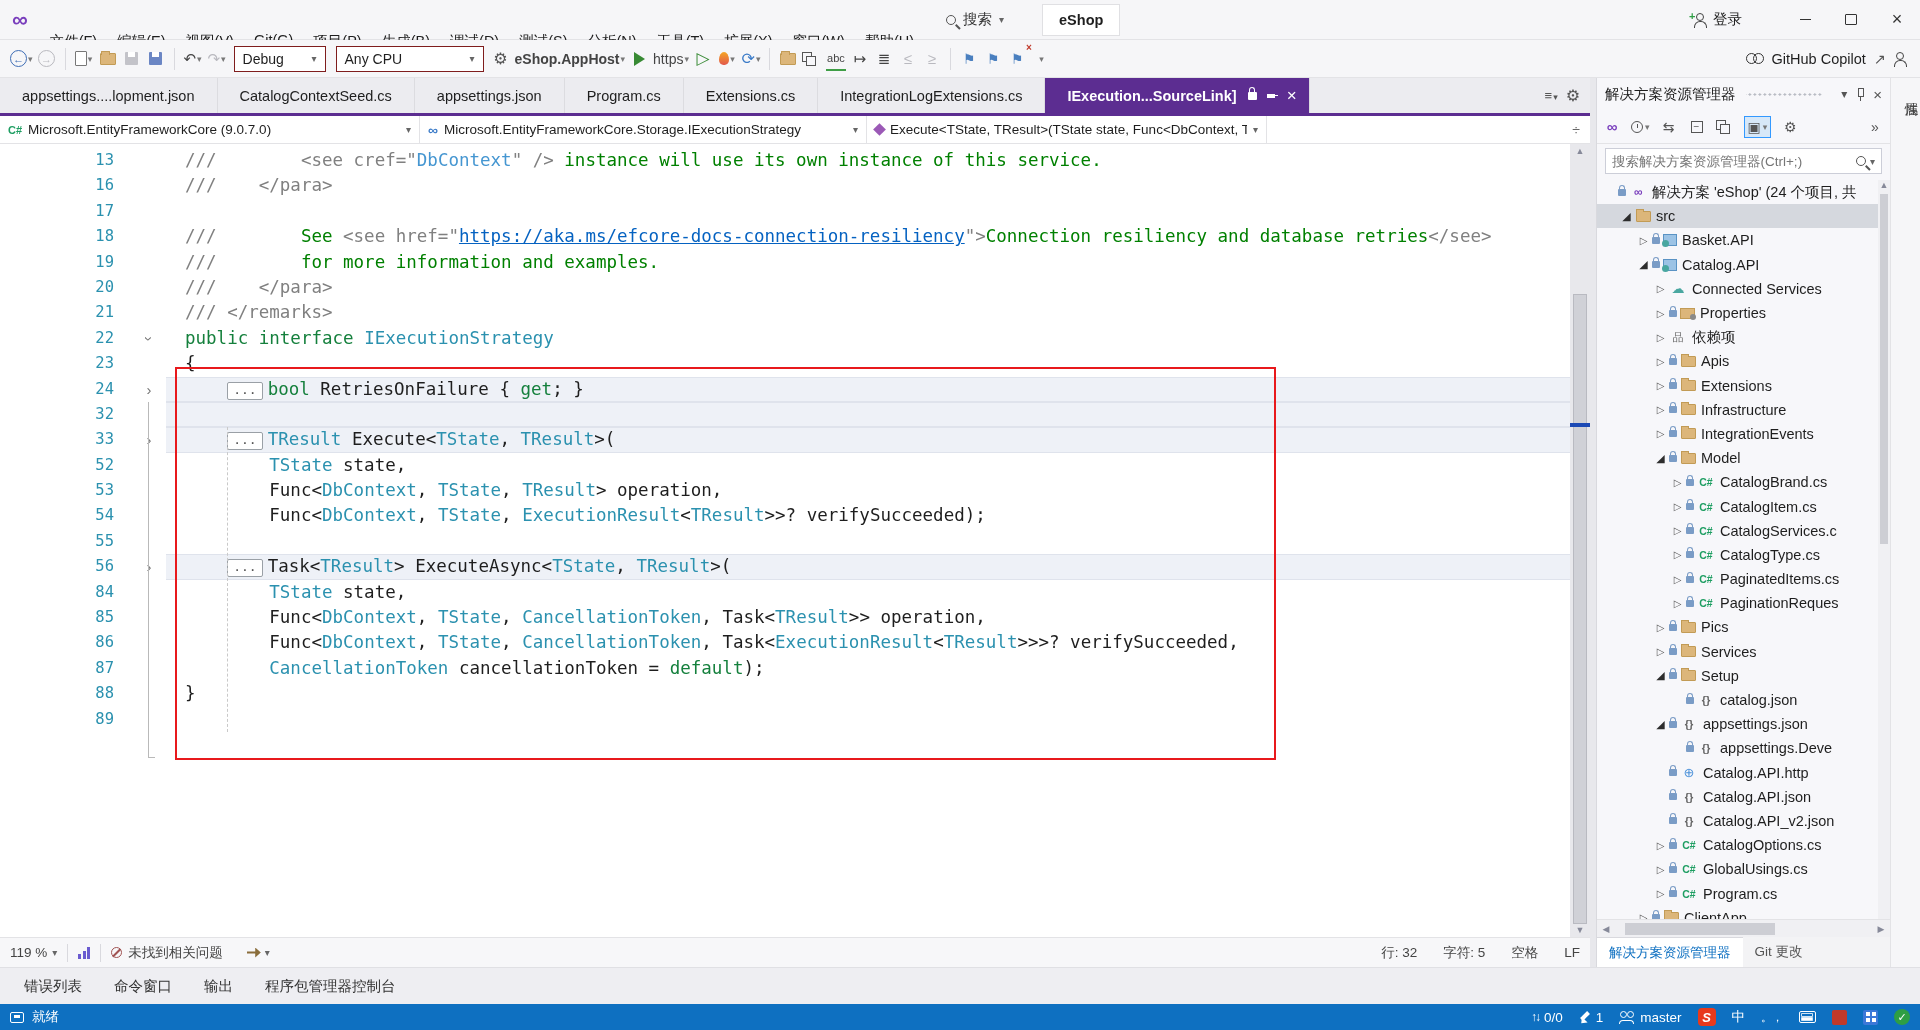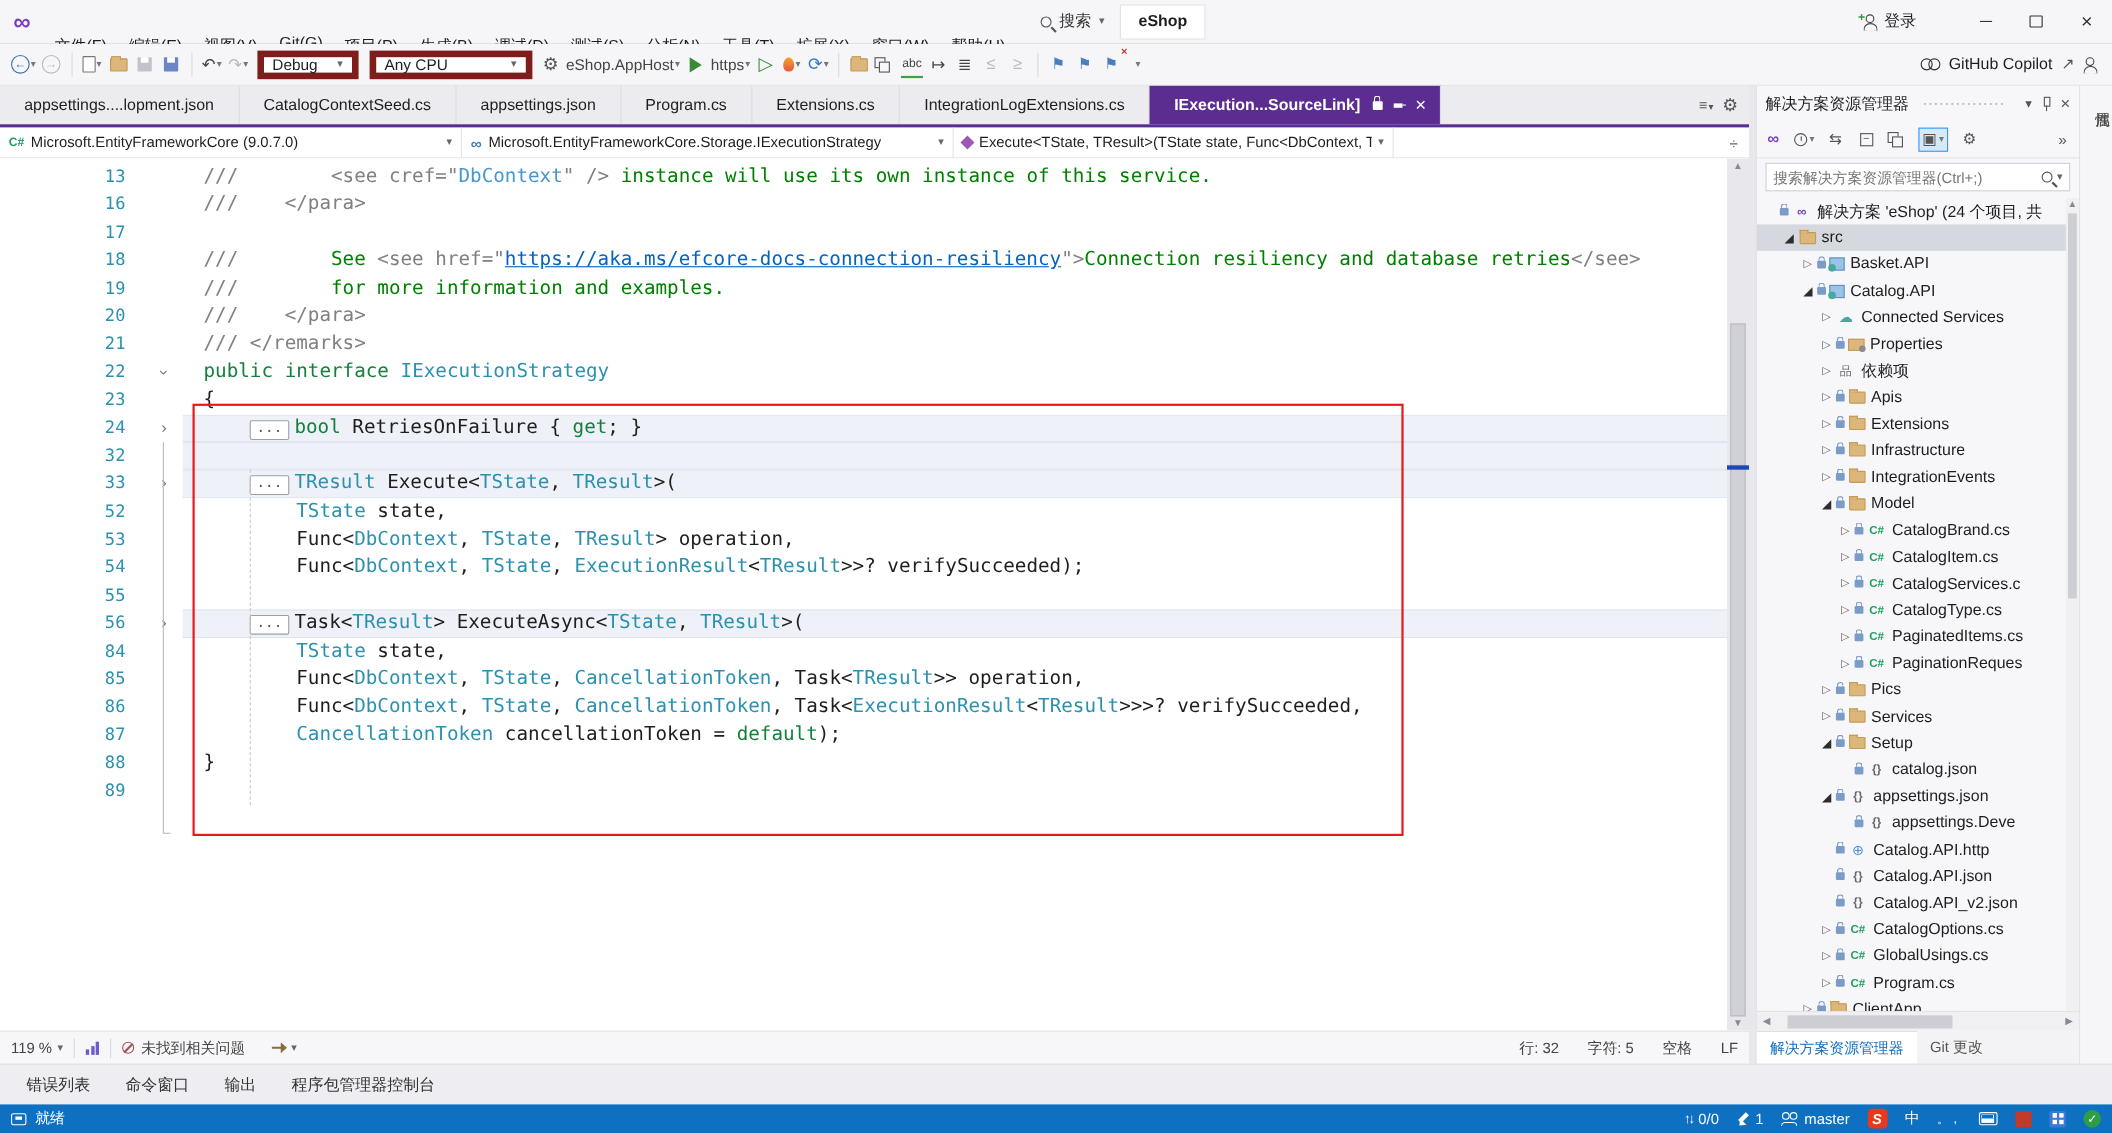--- a/index.html
+++ b/index.html
@@ -8,21 +8,21 @@
   #app { position:absolute; inset:0; width:1920px; height:1030px; overflow:hidden; }
 
   
   #titlebar { position:absolute; left:0; top:0; width:1920px; height:40px; background:#f6f6f8; display:flex; align-items:center; border-bottom:1px solid #e3e3e6; }
   .vslogo { font-weight:bold; font-style:italic; font-size:22px; color:#7a3fbd; margin:0 12px 0 12px; }
   .mi { font-size:14.5px; padding:4px 10px; color:#1e1e1e; border-radius:3px; cursor:default; }
   .tb-search { display:flex; align-items:center; gap:7px; margin-left:22px; font-size:14.5px; color:#333; }
   .mag { width:10px; height:10px; border:1.6px solid #555; border-radius:50%; position:relative; display:inline-block; }
   .mag::after { content:""; position:absolute; width:6px; height:1.6px; background:#555; transform:rotate(45deg); left:8px; top:10px; }
   .caret { font-size:10px; color:#666; }
-  .sol-badge { background:#ffffff; border:1px solid #e0e0e3; padding:7px 16px; font-size:14.5px; font-weight:bold; margin-left:14px; }
+  .sol-badge { background:#ffffff; border:1px solid #e0e0e3; padding:7px 16px; font-size:14.5px; font-weight:bold; margin-left:38px; }
   #tb-right { margin-left:auto; display:flex; align-items:center; gap:0; }
   .signin { display:flex; align-items:center; gap:7px; font-size:14.5px; margin-right:40px; }
   .person { width:12px; height:12px; position:relative; display:inline-block; }
   .person::before { content:""; position:absolute; width:6px; height:6px; border:1.4px solid #444; border-radius:50%; left:2px; top:-1px; }
   .person::after { content:""; position:absolute; width:11px; height:6px; border:1.4px solid #444; border-bottom:none; border-radius:6px 6px 0 0; left:0; top:7px; }
   .person .plus { position:absolute; left:-5px; top:-4px; color:#2e9e44; font-size:11px; font-weight:bold; }
   .winbtn { width:46px; height:39px; display:flex; align-items:center; justify-content:center; font-size:15px; color:#333; }
   .wb-min::before { content:""; width:11px; height:1.4px; background:#333; }
   .wb-max::before { content:""; width:10px; height:9px; border:1.4px solid #333; border-radius:1px; }
   .wb-close { font-size:18px; }
@@ -34,21 +34,21 @@
   .tsep { width:1px; height:22px; background:#d9d9de; margin:0 6px; }
   .tcaret { font-size:9px; color:#777; margin-left:1px; }
   .navcirc { width:17px; height:17px; border:1.5px solid #3e6db5; border-radius:50%; display:inline-flex; align-items:center; justify-content:center; font-size:11px; color:#3e6db5; }
   .navcirc.dis { border-color:#b9b9bf; color:#b9b9bf; }
   .docicon { width:12px; height:15px; border:1.4px solid #777; border-radius:1px; background:#fff; }
   .folder { width:16px; height:12px; background:#dcb67a; border:1px solid #c29b55; border-radius:1px; position:relative; }
   .folder::before { content:""; position:absolute; left:0; top:-3px; width:7px; height:3px; background:#dcb67a; border:1px solid #c29b55; border-bottom:none; border-radius:1px 1px 0 0; }
   .floppy { width:13px; height:13px; background:#6b86c4; border-radius:1px; position:relative; }
   .floppy.dis { background:#c3c3c9; }
   .floppy::before { content:""; position:absolute; left:3px; top:0; width:7px; height:5px; background:#fff; }
-  .combo { display:inline-flex; align-items:center; justify-content:space-between; background:#fff; border:6px solid #7f1d1d; height:26px; font-size:14px; padding:0 8px; margin:0 5px; }
+  .combo { display:inline-flex; align-items:center; justify-content:space-between; background:#fff; border:1px solid #7f1d1d; height:26px; font-size:14px; padding:0 8px; margin:0 5px; }
   .combo .caret { margin-left:10px; }
   .playtri { width:0; height:0; border-left:11px solid #388a34; border-top:7px solid transparent; border-bottom:7px solid transparent; display:inline-block; }
   .playoutline { color:#388a34; font-size:17px; }
   .flame { width:10px; height:13px; background:linear-gradient(#f5a623,#e2574c); border-radius:50% 50% 45% 45%/62% 62% 38% 38%; display:inline-block; }
   .gear { font-size:16px; color:#555; }
   .copilot { margin-left:auto; display:flex; align-items:center; gap:8px; margin-right:14px; font-size:14.5px; color:#1e1e1e; }
   .cp-ico { width:18px; height:12px; position:relative; display:inline-block; }
   .cp-ico::before, .cp-ico::after { content:""; position:absolute; width:9px; height:9px; border:1.6px solid #333; border-radius:50%; top:0; }
   .cp-ico::before { left:0; } .cp-ico::after { left:7px; }
   .bmflag { color:#4a7fbf; font-size:14px; position:relative; }
@@ -270,21 +270,21 @@
     <span class="ti dis">↷<span class="tcaret">▾</span></span>
     <div class="combo" style="width:92px;">
       <span>Debug</span>
         <span class="caret">▾</span>
     </div>
     <div class="combo" style="width:148px;">
       <span>Any CPU</span>
         <span class="caret">▾</span>
     </div>
     <span class="ti gear">⚙</span>
-    <span class="ti" style="font-size:14px;">
+    <span class="ti" style="font-size:14px;font-weight:bold;">
         <span>eShop.AppHost</span>
         <span class="tcaret">▾</span>
       </span>
     <span class="ti">
         <span class="playtri"></span>
       </span>
     <span class="ti" style="font-size:14px;">
         <span>https</span>
         <span class="tcaret">▾</span>
       </span>

